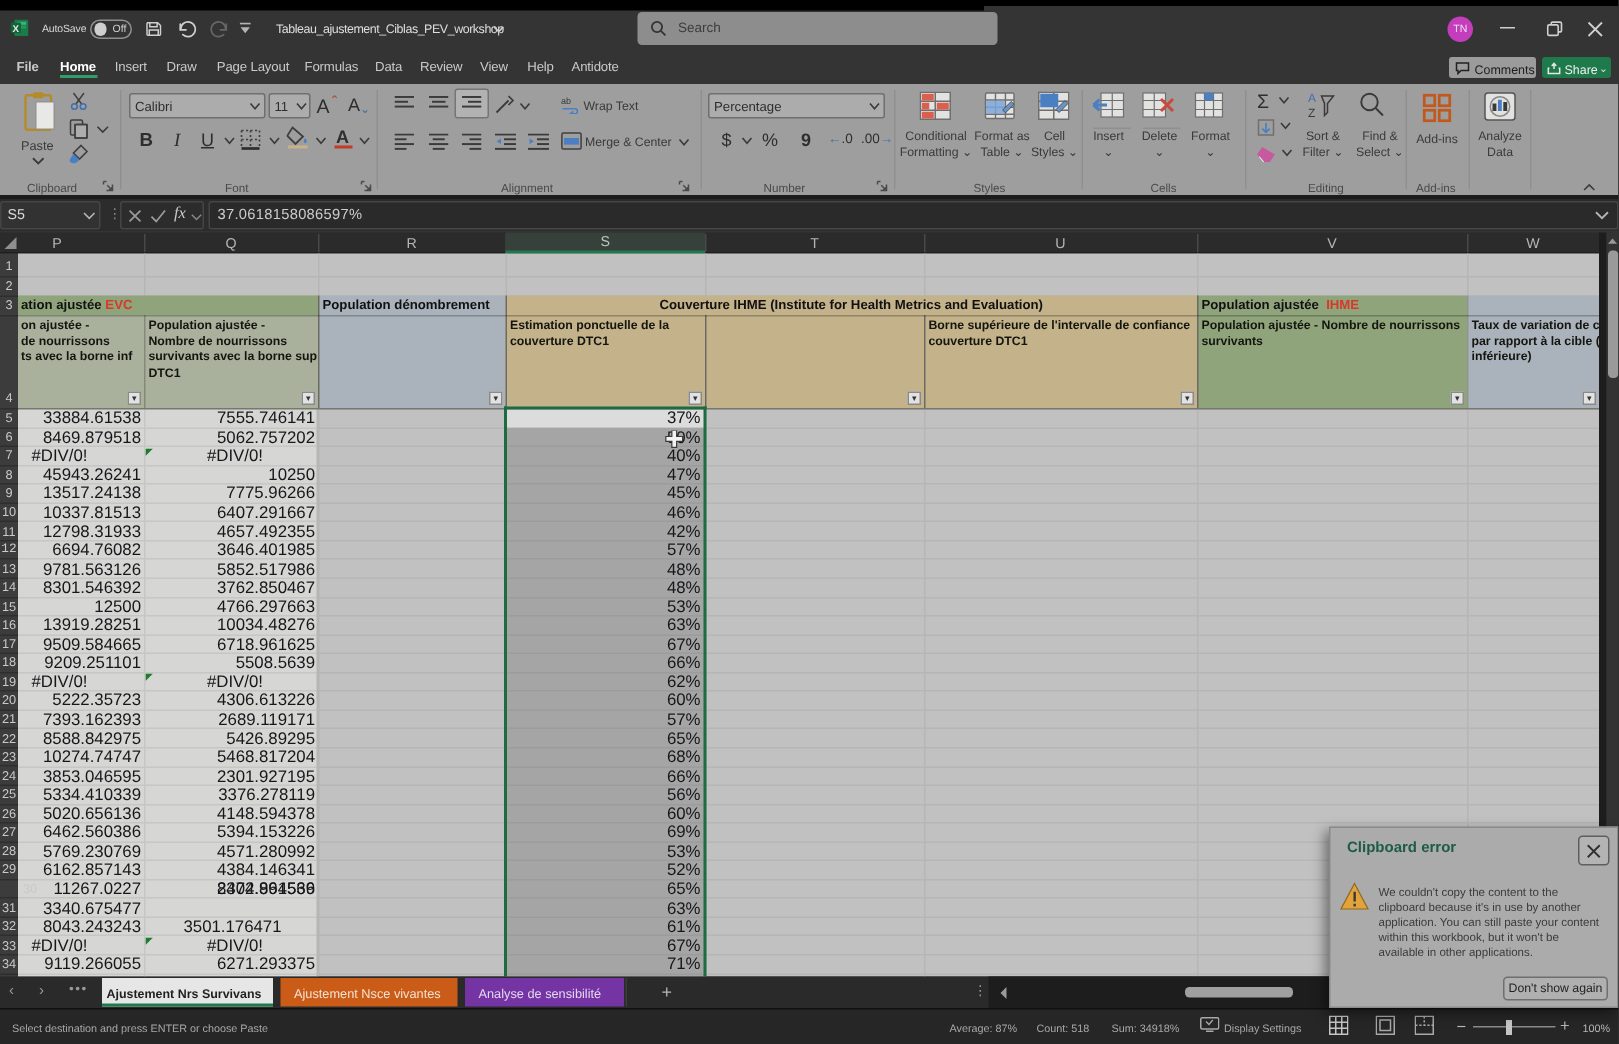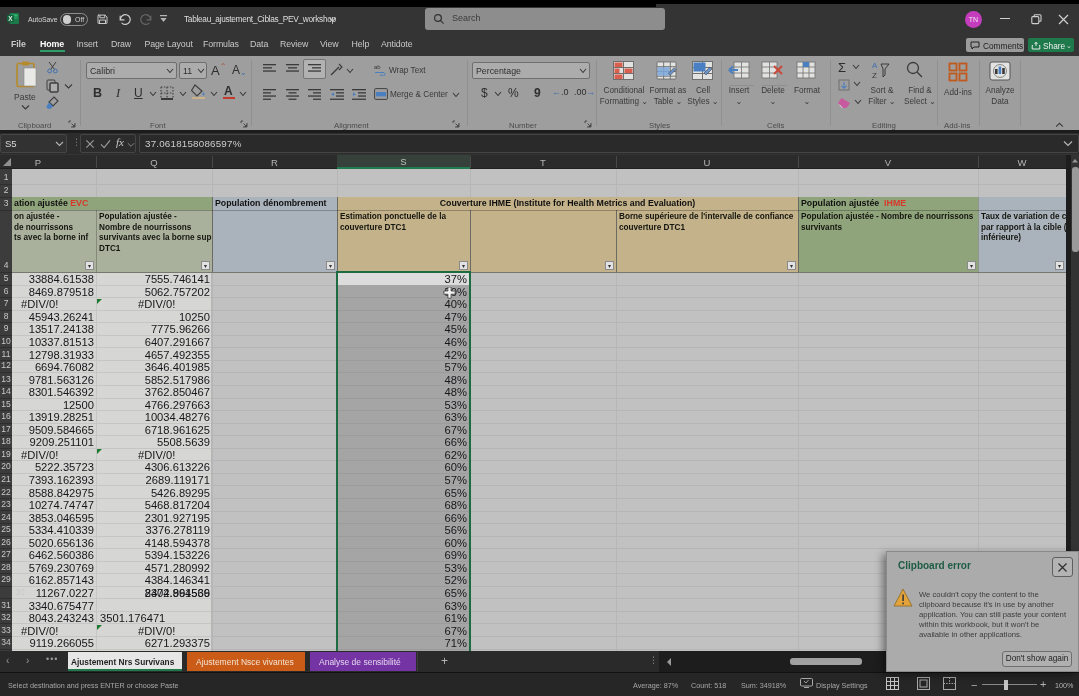--- a/index.html
+++ b/index.html
@@ -714,21 +714,21 @@
 <div class="abs" style="left:0px;top:574.4px;width:94px;text-align:right;font-size:11.2px;color:#17171b;position:absolute;white-space:nowrap;">6162.857143</div>
 <div class="abs" style="left:100px;top:574.4px;width:110px;text-align:right;font-size:11.2px;color:#17171b;position:absolute;white-space:nowrap;">4384.146341</div>
 <div class="abs" style="left:340px;top:574.4px;width:127px;text-align:right;font-size:11.2px;color:#17171b;position:absolute;white-space:nowrap;">52%</div>
 <div class="abs" style="left:0px;top:587.0px;width:94px;text-align:right;font-size:11.2px;color:#17171b;position:absolute;white-space:nowrap;">11267.0227</div>
 <div class="abs" style="left:100px;top:587.0px;width:110px;text-align:right;font-size:11.2px;color:#17171b;position:absolute;white-space:nowrap;">8472.891566</div>
 <div class="abs" style="left:340px;top:587.0px;width:127px;text-align:right;font-size:11.2px;color:#17171b;position:absolute;white-space:nowrap;">65%</div>
 <div class="abs" style="left:0px;top:599.5px;width:94px;text-align:right;font-size:11.2px;color:#17171b;position:absolute;white-space:nowrap;">3340.675477</div>
 <div class="abs" style="left:100px;top:587px;width:110px;text-align:right;font-size:11.2px;color:#17171b;position:absolute;white-space:nowrap;">2304.964539</div>
 <div class="abs" style="left:340px;top:599.5px;width:127px;text-align:right;font-size:11.2px;color:#17171b;position:absolute;white-space:nowrap;">63%</div>
 <div class="abs" style="left:0px;top:612.1px;width:94px;text-align:right;font-size:11.2px;color:#17171b;position:absolute;white-space:nowrap;">8043.243243</div>
-<div class="abs" style="left:100px;top:612.1px;width:110px;text-align:left;font-size:11.2px;color:#17171b;position:absolute;white-space:nowrap;">3501.176471</div>
+<div class="abs" style="left:100px;top:612.1px;width:110px;text-align:center;font-size:11.2px;color:#17171b;position:absolute;white-space:nowrap;">3501.176471</div>
 <div class="abs" style="left:340px;top:612.1px;width:127px;text-align:right;font-size:11.2px;color:#17171b;position:absolute;white-space:nowrap;">61%</div>
 <div class="txt" style="left:21px;top:624.6px;font-size:11.2px;color:#17171b;">#DIV/0!</div>
 <div class="txt" style="left:138px;top:624.6px;font-size:11.2px;color:#17171b;">#DIV/0!</div>
 <svg class="abs" style="left:97px;top:624.9px" width="5" height="5" viewBox="0 0 5 5">
       <path d="M0 0 H5 L0 5 z" fill="#1e7a2e"></path>
     </svg>
 <div class="abs" style="left:340px;top:624.6px;width:127px;text-align:right;font-size:11.2px;color:#17171b;position:absolute;white-space:nowrap;">67%</div>
 <div class="abs" style="left:0px;top:637.2px;width:94px;text-align:right;font-size:11.2px;color:#17171b;position:absolute;white-space:nowrap;">9119.266055</div>
 <div class="abs" style="left:100px;top:637.2px;width:110px;text-align:right;font-size:11.2px;color:#17171b;position:absolute;white-space:nowrap;">6271.293375</div>
 <div class="abs" style="left:340px;top:637.2px;width:127px;text-align:right;font-size:11.2px;color:#17171b;position:absolute;white-space:nowrap;">71%</div>

